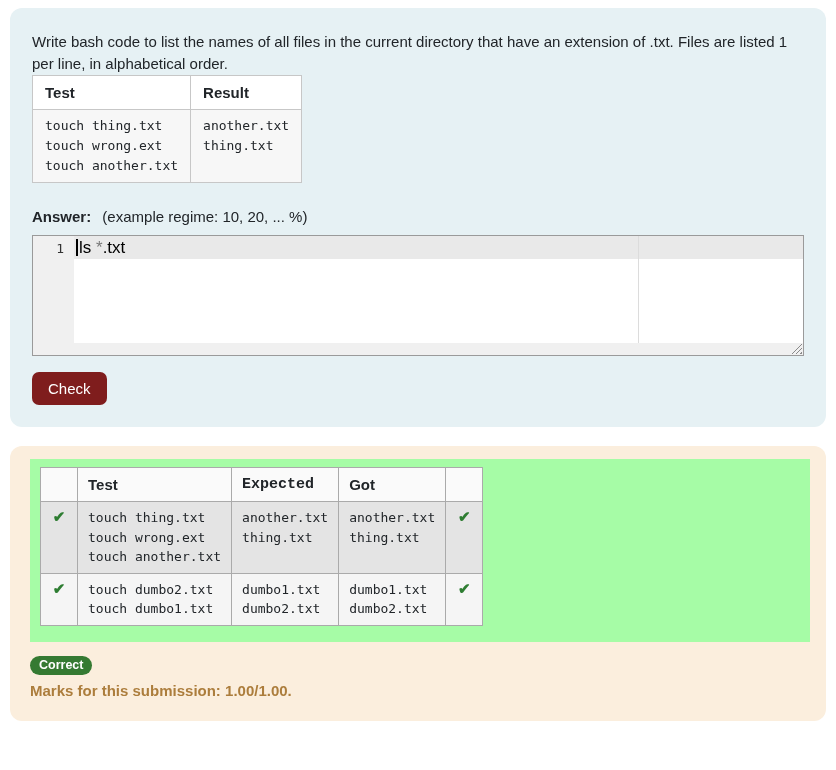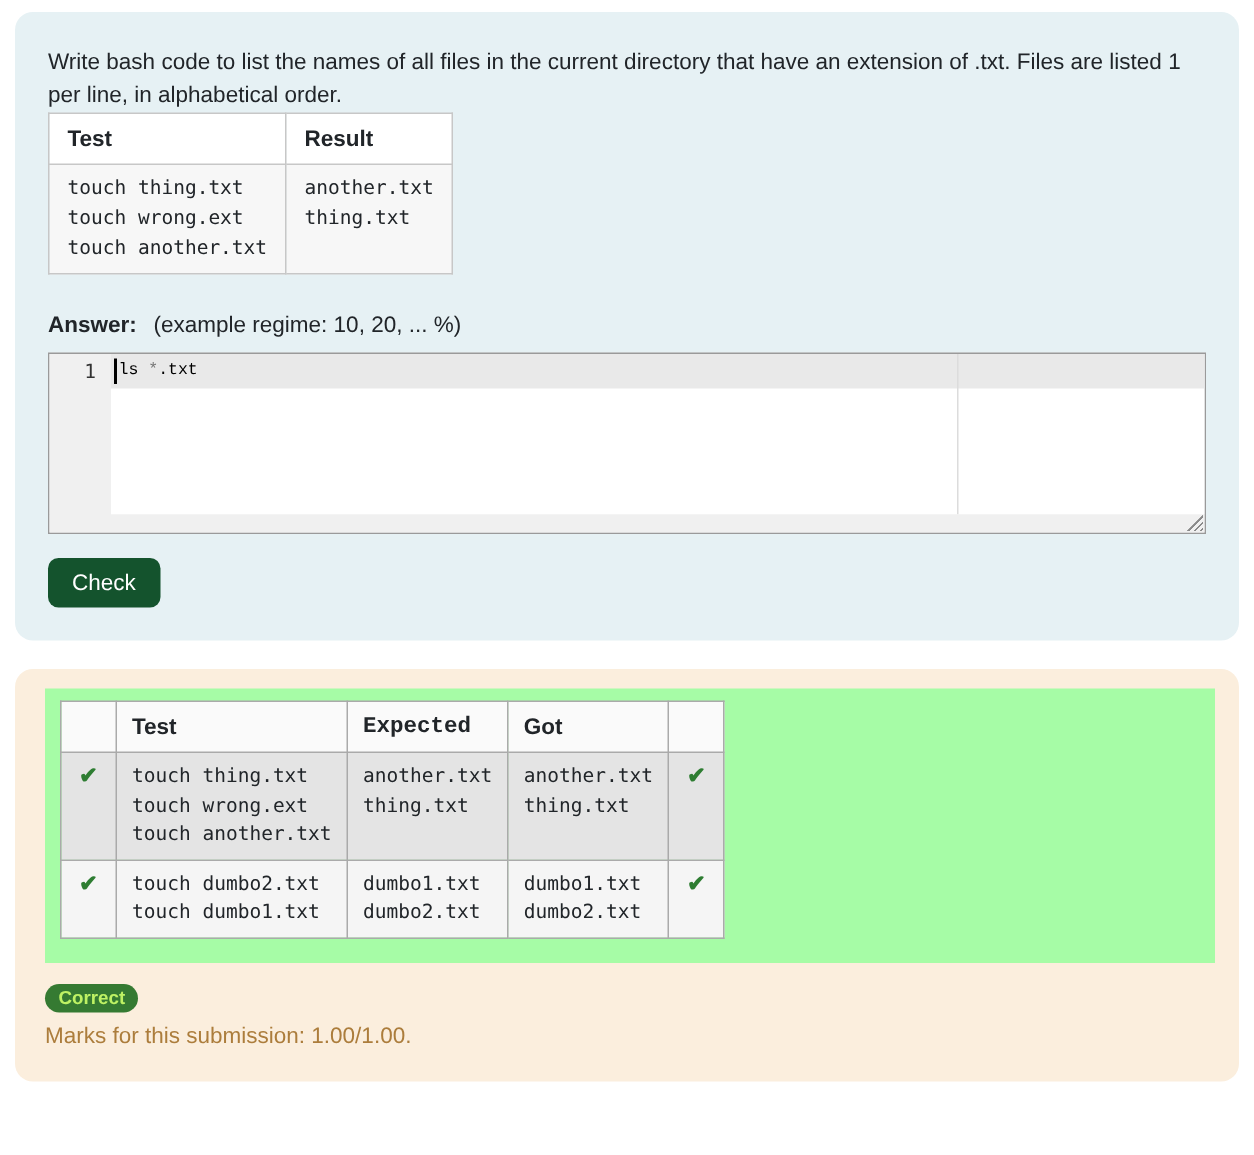--- a/index.html
+++ b/index.html
@@ -52,36 +52,36 @@
     text-align: right; padding: 1px 10px 0 0; line-height: 23px;
   }
   .ed-code {
     position: absolute; left: 41px; right: 0; top: 0; bottom: 12px;
     background: #ffffff; overflow: hidden;
   }
   .ed-active-line { position: absolute; left: 0; right: 0; top: 0; height: 23px; background: #e9e9e9; }
   .ed-print-margin { position: absolute; top: 0; bottom: 0; left: 564px; width: 1px; background: #dcdcdc; }
   .ed-line {
     position: relative;
-    font-family: Liberation Mono, monospace;
-    font-size: 11px; line-height: 23px; padding-left: 5px; color: #000;
+    font-family: Liberation Sans, sans-serif;
+    font-size: 17px; line-height: 23px; padding-left: 5px; color: #000;
   }
   .ed-cursor { position: absolute; left: 2px; top: 3px; width: 2px; height: 17px; background: #000; }
   .star { color: #777; }
   .ed-bottom { position: absolute; left: 0; right: 0; bottom: 0; height: 12px; background: #f0f0f0; }
   .resize-handle {
     position: absolute; right: 1px; bottom: 1px; width: 11px; height: 11px;
     background: repeating-linear-gradient(135deg, transparent, transparent 2px, #8a8a8a 2px, #8a8a8a 3px);
     clip-path: polygon(100% 0, 100% 100%, 0 100%);
     cursor: nwse-resize;
   }
 
   .check-btn {
     margin-top: 16px; display: inline-block;
-    background: #14532d; color: #fff; border: none;
+    background: #7f1d1d; color: #fff; border: none;
     border-radius: 7px; font-size: 15px; font-family: inherit;
     padding: 8px 16px; cursor: pointer;
   }
 
   
   .section-feedback {
     margin: 19px 10px 0;
     background: #fbeedd;
     border-radius: 12px;
     padding: 13px 16px 22px 20px;
@@ -105,25 +105,25 @@
   td.tick { font-size: 15px; text-align: center; width: 37px; }
   .col-test-r { min-width: 147px; }
   .col-exp-r { min-width: 98px; font-family: Liberation Mono, monospace; }
   .col-got-r { min-width: 98px; }
 
   .passed { margin: 14px 0 0 3px; font-size: 15px; color: #212529; }
   .passed .tickglyph { margin-left: 7px; font-size: 15px; }
 
   .badge-correct {
     display: inline-block; margin-top: 14px;
-    background: #357a32; color: #bef264;
+    background: #357a32; color: #ffffff;
     font-weight: bold; font-size: 12.5px;
     padding: 2px 9px 3px; border-radius: 10px;
   }
-  .marks { margin-top: 7px; font-size: 15px; color: #ac7d3c; }
+  .marks { margin-top: 7px; font-size: 15px; color: #ac7d3c; font-weight: bold; }
 </style>
 </head>
 <body>
 
 <div class="section-question">
   <p class="qtext">Write bash code to list the names of all files in the current directory that have an extension of .txt. Files are listed 1 per line, in alphabetical order.</p>
 
 
   <table class="example">
     <thead>

